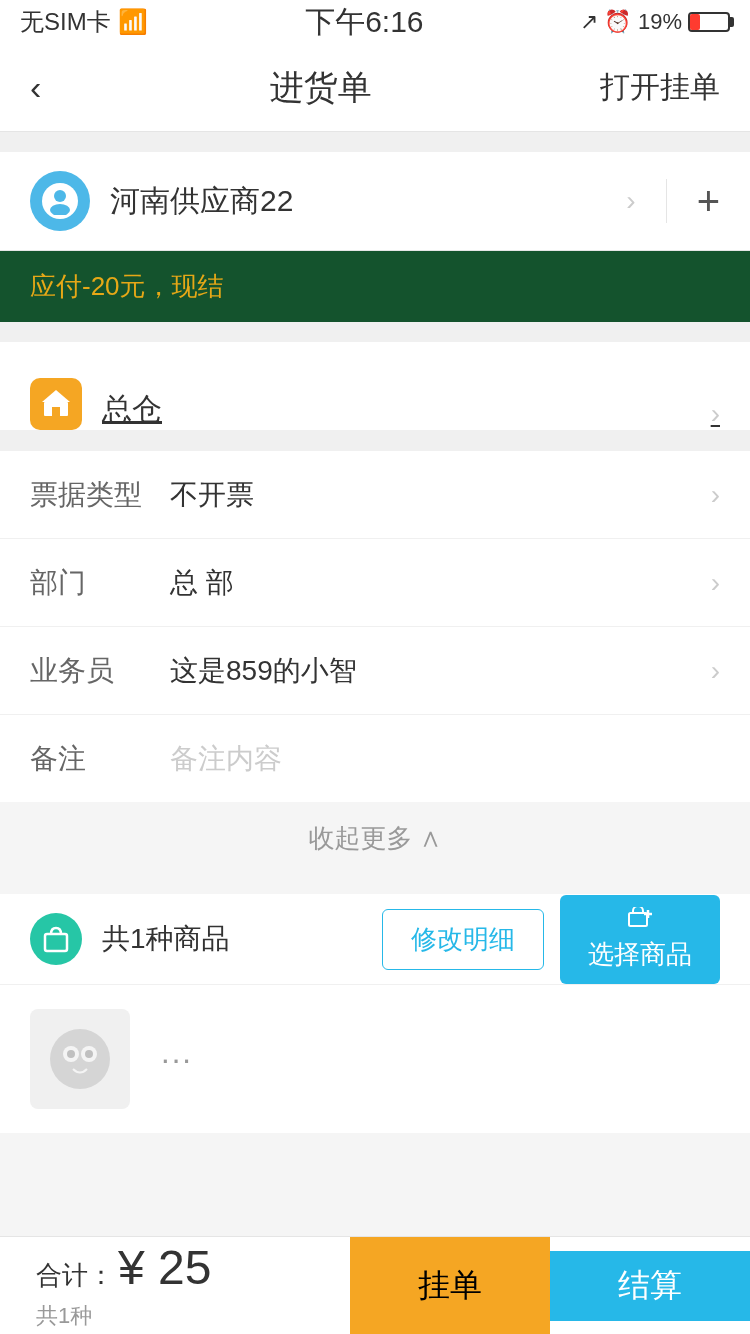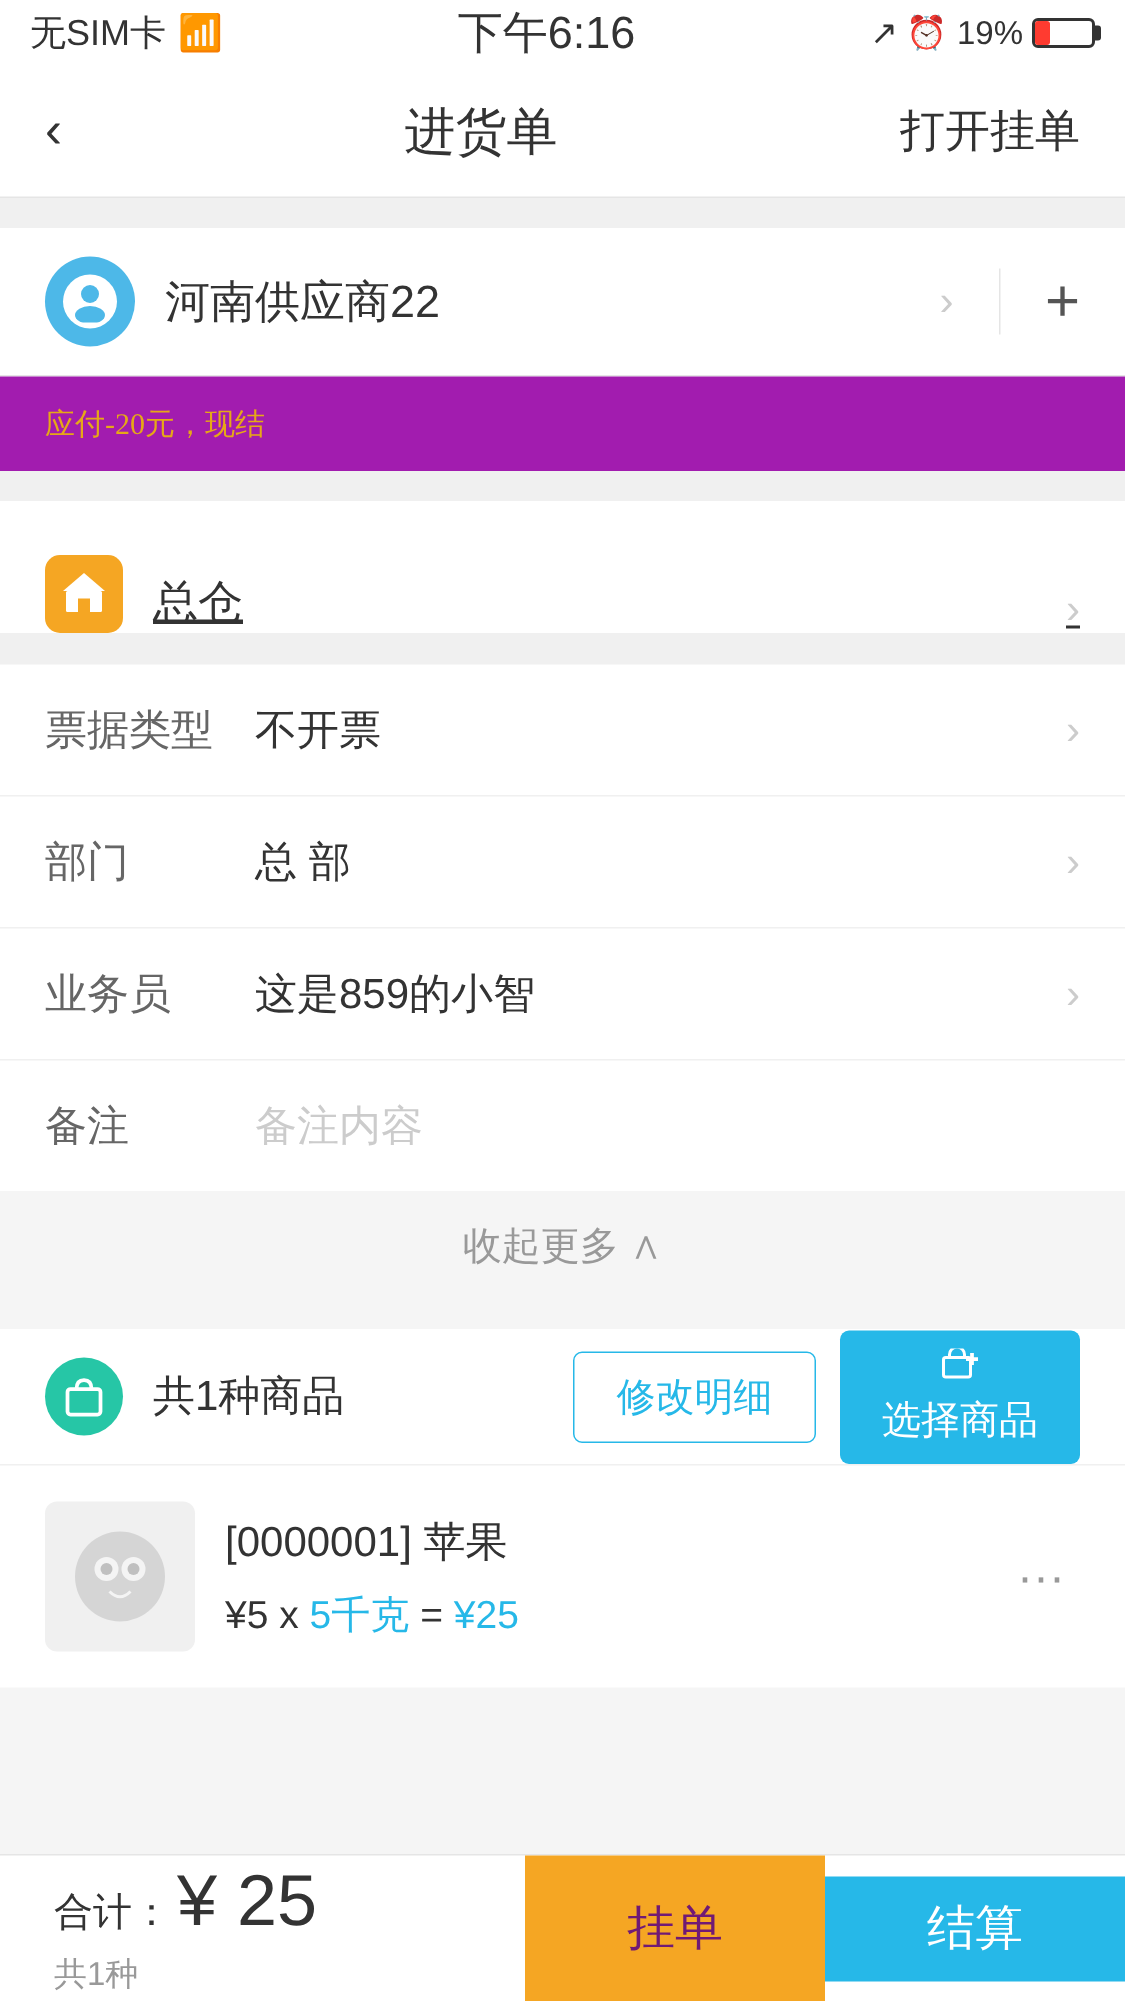--- a/index.html
+++ b/index.html
@@ -126,25 +126,24 @@
       margin: 0 30px;
     }
     .add-btn {
       font-size: 40px;
       color: #555;
       cursor: pointer;
     }
 
     
     .notice-banner {
-      background: #a21caf;
+      background: #14532d;
       padding: 18px 30px;
-      font-size: 20px;
+      font-size: 26px;
       color: #e6a817;
-      font-family: Liberation Serif, serif;
     }
 
     
     .warehouse-section {
       background: #fff;
       display: flex;
       align-items: flex-end;
       padding: 0 30px;
       height: 88px;
       text-decoration: underline;
@@ -326,21 +325,21 @@
     }
     .total-count {
       font-size: 22px;
       color: #999;
       margin-top: 6px;
     }
     .btn-hold {
       width: 200px;
       height: 98px;
       background: #f5a623;
-      color: #701a75;
+      color: #000000;
       font-size: 32px;
       display: flex;
       align-items: center;
       justify-content: center;
       cursor: pointer;
     }
     .btn-checkout {
       width: 200px;
       height: 70px;
       background: #26b8e8;
@@ -467,33 +466,20 @@
       <circle cx="35" cy="35" r="30" fill="#999"></circle>
       <circle cx="26" cy="30" r="8" fill="#fff"></circle>
       <circle cx="44" cy="30" r="8" fill="#fff"></circle>
       <circle cx="26" cy="30" r="4" fill="#555"></circle>
       <circle cx="44" cy="30" r="4" fill="#555"></circle>
       <path d="M28 45 Q35 52 42 45" stroke="#fff" stroke-width="2" fill="none"></path>
       <path d="M20 20 L16 12 L24 16 Z" fill="#999"></path>
       <path d="M50 20 L54 12 L46 16 Z" fill="#999"></path>
     </svg>
   </div>
-  <div class="product-info">
-    <div class="product-name">
-      <span>[0000001]</span>
-      <span>苹果</span>
-    </div>
-    <div class="product-price">
-      <span>¥5</span>
-      <span> x </span>
-      <span class="price-blue">5千克</span>
-      <span> = </span>
-      <span class="price-blue">¥25</span>
-    </div>
-  </div>
   <span class="product-more">···</span>
 </div>
 
 <div style="height: 120px;"></div>
 
 <div class="bottom-bar">
   <div class="total-section">
     <div style="display:flex; align-items:baseline; gap:4px;">
       <span class="total-label">合计：</span>
       <span class="total-amount">¥ 25</span>

